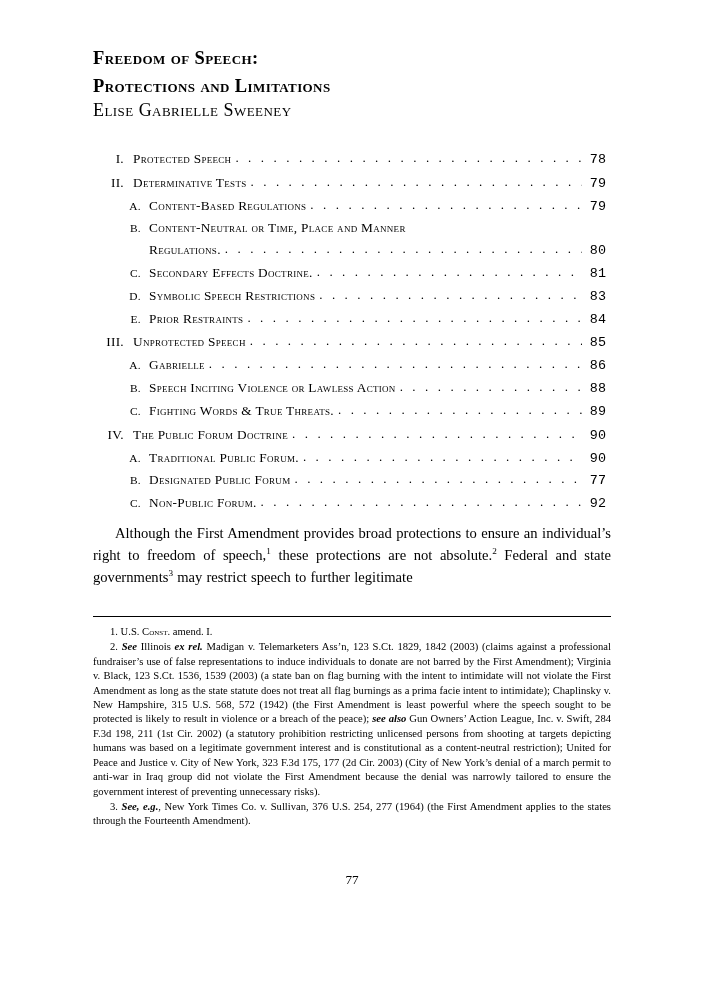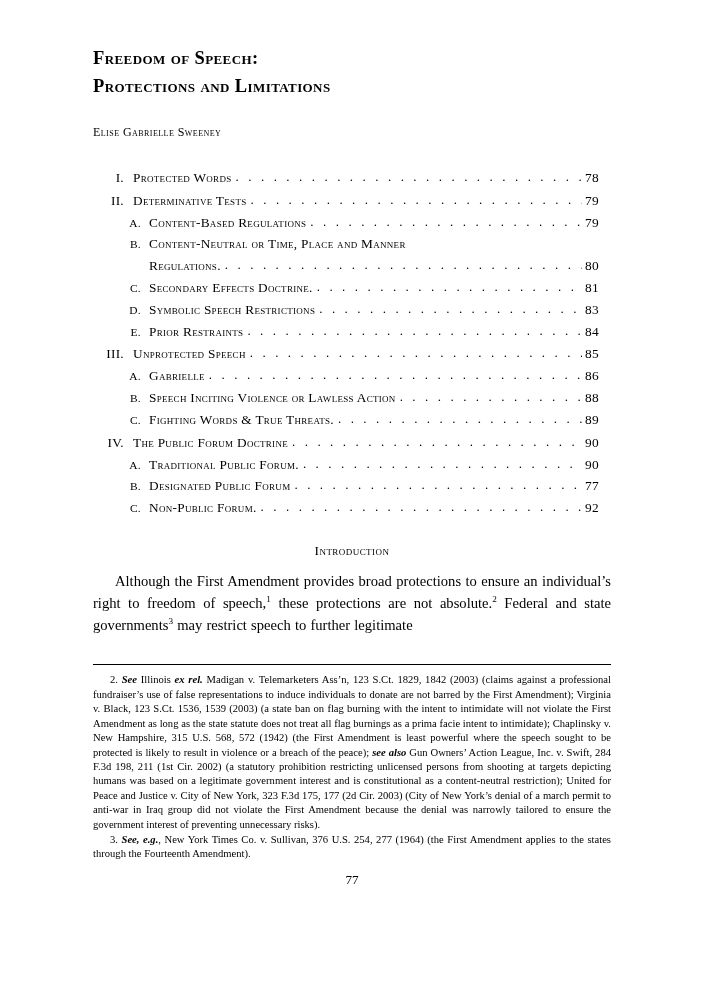--- a/index.html
+++ b/index.html
@@ -31,22 +31,21 @@
     font-size: 18.5px;
     font-weight: bold;
     font-variant: small-caps;
     letter-spacing: 0.4px;
     line-height: 1.52;
     white-space: nowrap;
   }
 
   
   .author {
-    margin-top: 25px;
-    font-size: 12px;
+    font-size: 18px;
     font-variant: small-caps;
     letter-spacing: 0.45px;
   }
 
   
   .toc {
     margin-top: 31px;
   }
   .toc-row {
     display: flex;
@@ -89,23 +88,24 @@
     color: #000;
     position: relative;
     top: -1px;
   }
   .toc-leader.hidden {
     visibility: hidden;
   }
   .toc-page {
     width: 26px;
     flex: 0 0 26px;
-    text-align: left;
+    text-align: center;
     font-variant: normal;
     font-size: 13.4px;
+    font-family: Liberation Mono, monospace;
   }
   .toc-page.blank {
     visibility: hidden;
   }
 
   
   .section-heading {
     text-align: center;
     font-size: 13.2px;
     font-variant: small-caps;
@@ -168,21 +168,21 @@
   <div class="title-block">
     <div class="title-line">Freedom of Speech:</div>
     <div class="title-line">Protections and Limitations</div>
   </div>
 
   <div class="author">Elise Gabrielle Sweeney</div>
 
   <div class="toc" id="toc-container">
       <div class="toc-row">
         <span class="toc-num">I.</span>
-        <span class="toc-label">Protected Words</span>
+        <span class="toc-label">Protected Speech</span>
         <span class="toc-leader">. . . . . . . . . . . . . . . . . . . . . . . . . . . . . . . . . . . . . . . . . . . . . . . . . . . . . . . . . . . . . . . . . . . . . . . . . . . . . . .</span>
         <span class="toc-page">78</span>
       </div>
       <div class="toc-row gap-before">
         <span class="toc-num">II.</span>
         <span class="toc-label">Determinative Tests</span>
         <span class="toc-leader">. . . . . . . . . . . . . . . . . . . . . . . . . . . . . . . . . . . . . . . . . . . . . . . . . . . . . . . . . . . . . . . . . . . . . . . . . . . . . . .</span>
         <span class="toc-page">79</span>
       </div>
       <div class="toc-row">
@@ -264,26 +264,26 @@
         <span class="toc-page">77</span>
       </div>
       <div class="toc-row">
         <span class="toc-num lvl2">C.</span>
         <span class="toc-label lvl2">Non-Public Forum.</span>
         <span class="toc-leader">. . . . . . . . . . . . . . . . . . . . . . . . . . . . . . . . . . . . . . . . . . . . . . . . . . . . . . . . . . . . . . . . . . . . . . . . . . . . . . .</span>
         <span class="toc-page">92</span>
       </div>
     </div>
 
-  <div class="section-heading">Introduction</div>
 
   <p class="body-para" id="intro-para"><span>Although the First Amendment provides broad protections to ensure an individual’s right to freedom of speech,</span><sup>1</sup><span> these protections are not absolute.</span><sup>2</sup><span> Federal and state governments</span><sup>3</sup><span> may restrict speech to further legitimate</span></p>
 
   <hr class="fn-rule">
 
   <div class="footnotes" id="footnotes-container">
+      <div class="footnote"><span class="fn-marker">1.</span><span> U.S. </span><span class="sc">Const</span><span>. amend. I.</span></div>
       <div class="footnote"><span class="fn-marker">2.</span><span> </span><i>See</i><span> Illinois </span><i>ex rel.</i><span> Madigan v. Telemarketers Ass’n, 123 S.Ct. 1829, 1842 (2003) (claims against a professional fundraiser’s use of false representations to induce individuals to donate are not barred by the First Amendment); Virginia v. Black, 123 S.Ct. 1536, 1539 (2003) (a state ban on flag burning with the intent to intimidate will not violate the First Amendment as long as the state statute does not treat all flag burnings as a prima facie intent to intimidate); Chaplinsky v. New Hampshire, 315 U.S. 568, 572 (1942) (the First Amendment is least powerful where the speech sought to be protected is likely to result in violence or a breach of the peace); </span><i>see also</i><span> Gun Owners’ Action League, Inc. v. Swift, 284 F.3d 198, 211 (1st Cir. 2002) (a statutory prohibition restricting unlicensed persons from shooting at targets depicting humans was based on a legitimate government interest and is constitutional as a content-neutral restriction); United for Peace and Justice v. City of New York, 323 F.3d 175, 177 (2d Cir. 2003) (City of New York’s denial of a march permit to anti-war in Iraq group did not violate the First Amendment because the denial was narrowly tailored to ensure the government interest of preventing unnecessary risks).</span></div>
       <div class="footnote"><span class="fn-marker">3.</span><span> </span><i>See, e.g.</i><span>, New York Times Co. v. Sullivan, 376 U.S. 254, 277 (1964) (the First Amendment applies to the states through the Fourteenth Amendment).</span></div>
     </div>
 
   <div class="page-number">77</div>
 
 </div>
 
 </body></html>

